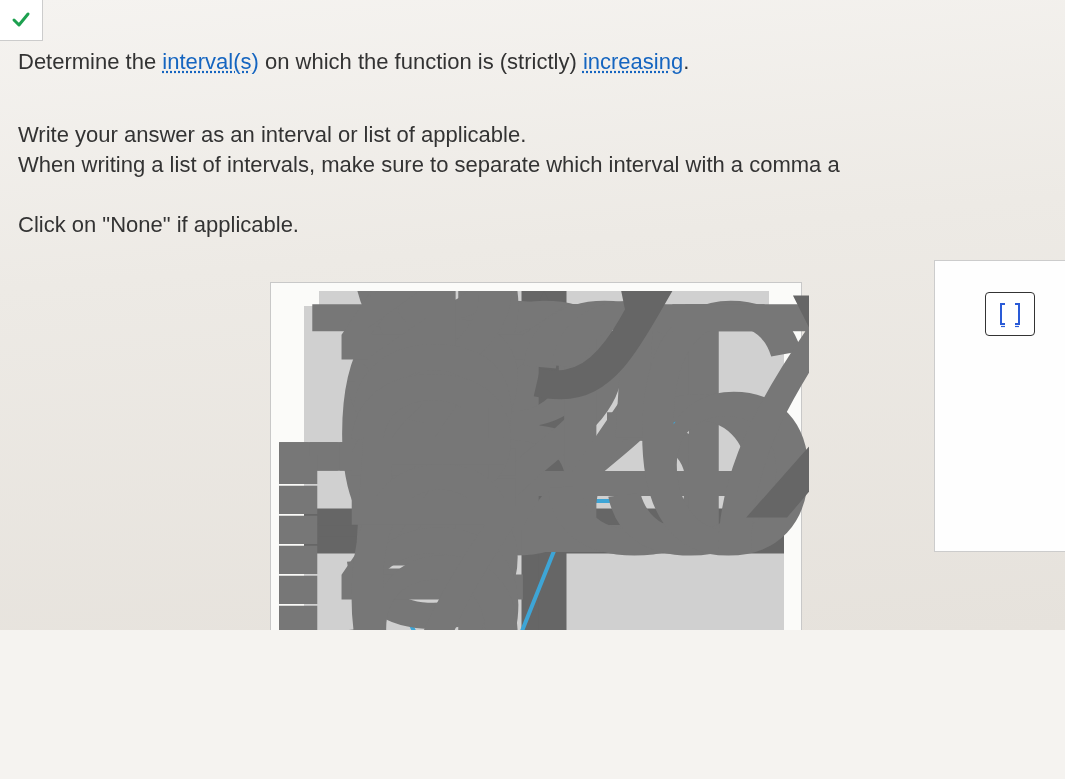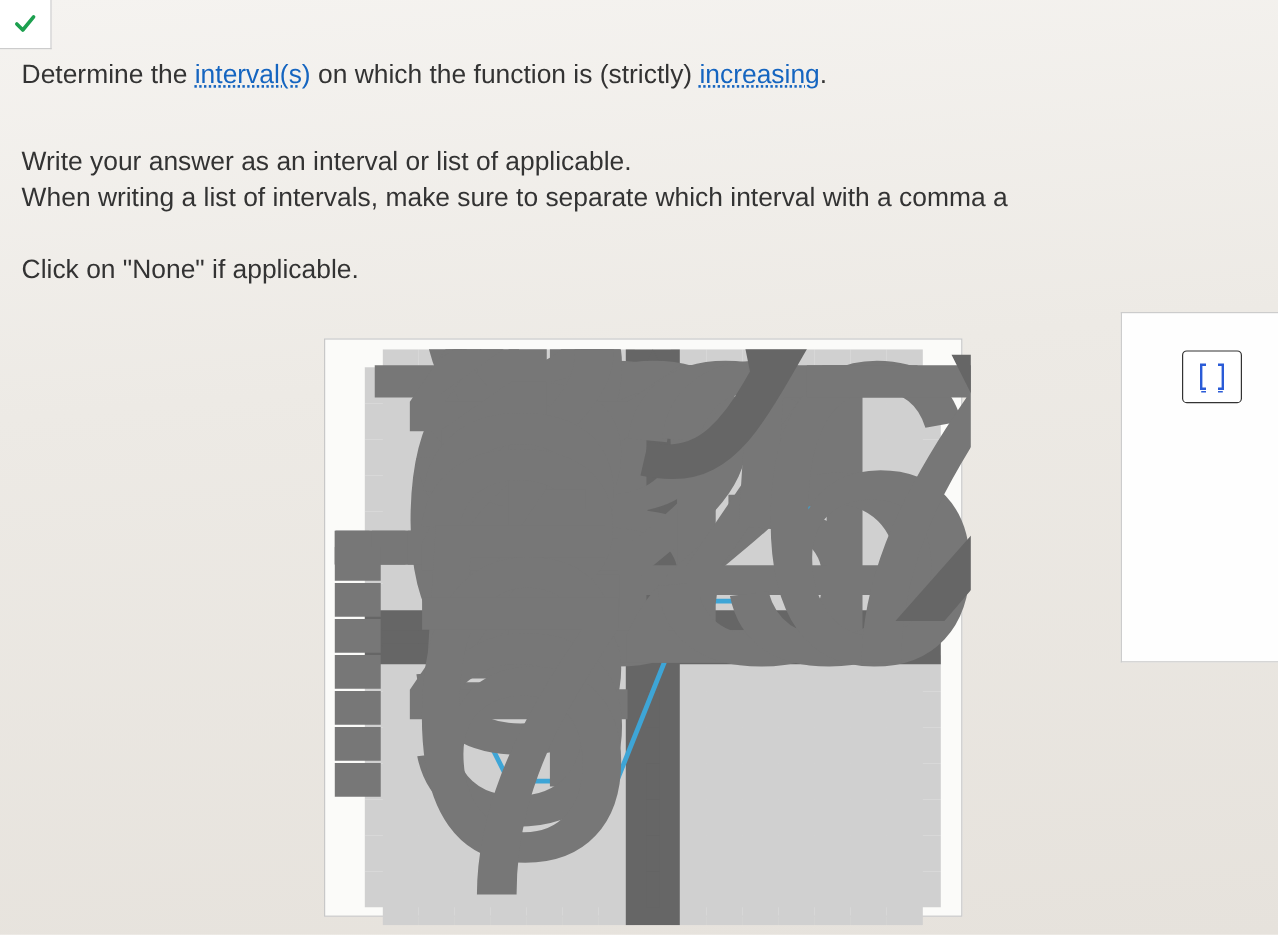--- a/index.html
+++ b/index.html
@@ -1,16 +1,16 @@
 <!DOCTYPE html>
 <html><head>
 <meta charset="utf-8">
 <style>
   html,body{margin:0;padding:0;font-family:Arial,Helvetica,sans-serif;background:#f5f3f0;color:#333}
-  .page{width:1065px;height:779px;position:relative;box-sizing:border-box;padding:0 0 0 0;
+  .page{width:1065px;height:630px;position:relative;box-sizing:border-box;padding:0 0 0 0;
         background:linear-gradient(175deg,#f5f3f0 0%,#edeae5 40%,#e6e2dc 100%)}
   .tab{position:absolute;top:0;left:0;width:42px;height:40px;background:#fff;border:1px solid #ccc;
        border-top:none;border-left:none;display:flex;align-items:center;justify-content:center}
   .prompt-line{position:absolute;left:18px;top:48px;font-size:22px;line-height:1.3;padding-right:10px}
   .link{color:#1565c0;text-decoration:underline dotted}
   .instr1{position:absolute;left:18px;top:122px;font-size:22px}
   .instr2{position:absolute;left:18px;top:152px;font-size:22px;white-space:nowrap}
   .instr3{position:absolute;left:18px;top:212px;font-size:22px}
   .chart-box{position:absolute;left:270px;top:282px;width:530px;height:480px;border:1px solid #c8c8c8;background:#fbfbf9}
   .grid{position:absolute;inset:8px}

